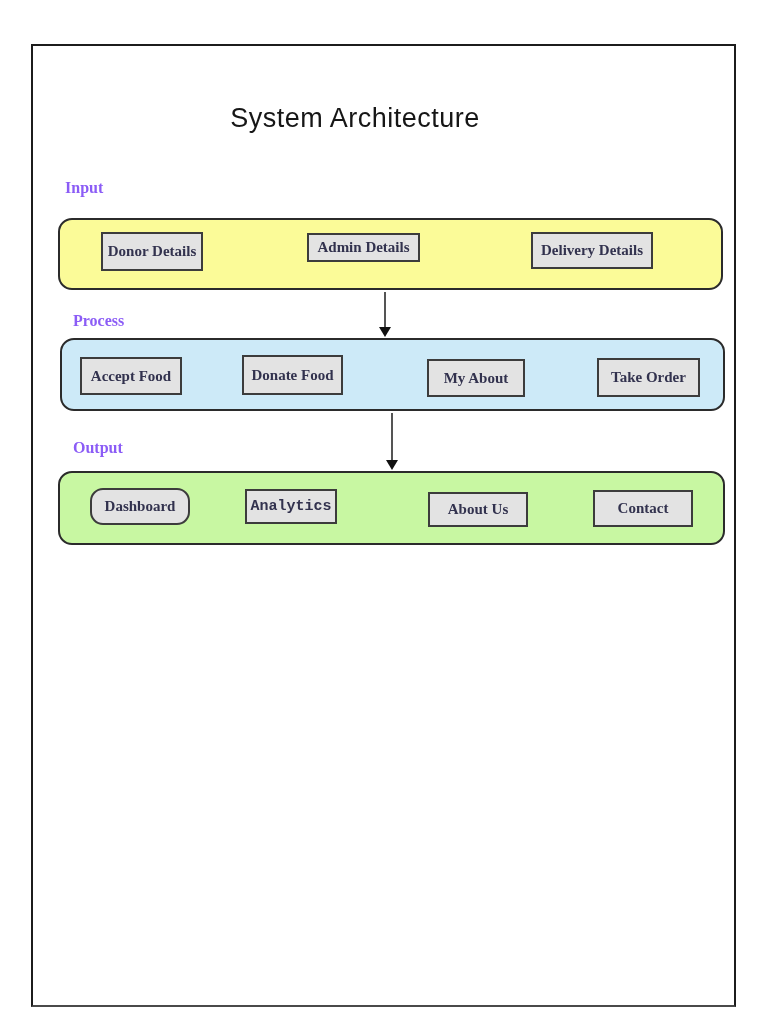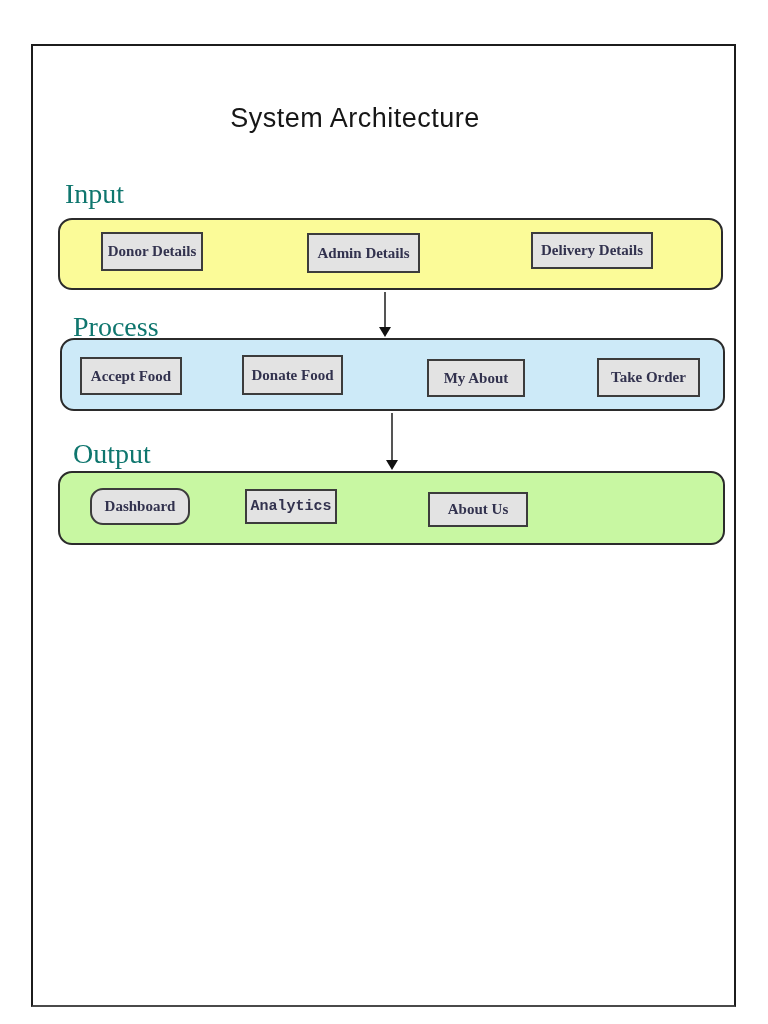--- a/index.html
+++ b/index.html
@@ -36,24 +36,24 @@
     text-align: center;
     font-family: "Liberation Sans", "DejaVu Sans", sans-serif;
     font-size: 27px;
     font-weight: 400;
     color: #161616;
     letter-spacing: 0.5px;
   }
   .section-label {
     position: absolute;
     font-family: "Liberation Serif", "DejaVu Serif", serif;
-    font-weight: 400;
-    font-size: 28px;
+    font-weight: 700;
+    font-size: 16px;
     line-height: 1;
-    color: #0f766e;
+    color: #8b5cf6;
   }
   .band {
     position: absolute;
     border: 2px solid #2b2b2b;
     border-radius: 14px;
     box-sizing: border-box;
   }
   .band-input   { left: 58px; top: 203px; width: 665px; height: 72px; background: #fbfb98; }
   .band-process { left: 60px; top: 323px; width: 665px; height: 73px; background: #cdeaf8; }
   .band-output  { left: 58px; top: 456px; width: 667px; height: 74px; background: #c8f7a2; }
@@ -90,35 +90,36 @@
 
 <div class="canvas">
 
   <div class="frame"></div>
 
   <div class="title">System Architecture</div>
 
   <div class="section-label" style="left:65px; top:165px;">Input</div>
   <div class="band band-input"></div>
   <div class="node" style="left:101px; top:217px; width:102px; height:39px;">Donor Details</div>
-  <div class="node" style="left:307px; top:218px; width:113px; height:40px;">Admin Details</div>
+  <div class="node" style="left:307px; top:218px; width:113px; height:29px;">Admin Details</div>
   <div class="node" style="left:531px; top:217px; width:122px; height:37px;">Delivery Details</div>
 
   <div class="connector" style="left:384px; top:277px; height:40px;"></div>
   <div class="arrowhead" style="left:379px; top:312px;"></div>
 
   <div class="section-label" style="left:73px; top:298px;">Process</div>
   <div class="band band-process"></div>
   <div class="node" style="left:80px; top:342px; width:102px; height:38px;">Accept Food</div>
   <div class="node" style="left:242px; top:340px; width:101px; height:40px;">Donate Food</div>
   <div class="node" style="left:427px; top:344px; width:98px; height:38px;">My About</div>
   <div class="node" style="left:597px; top:343px; width:103px; height:39px;">Take Order</div>
 
   <div class="connector" style="left:391px; top:398px; height:52px;"></div>
   <div class="arrowhead" style="left:386px; top:445px;"></div>
 
   <div class="section-label" style="left:73px; top:425px;">Output</div>
   <div class="band band-output"></div>
   <div class="node" style="left:90px; top:473px; width:100px; height:37px;border-radius:13px;">Dashboard</div>
   <div class="node" style="left:245px; top:474px; width:92px; height:35px;font-family:Liberation Mono, monospace;">Analytics</div>
   <div class="node" style="left:428px; top:477px; width:100px; height:35px;">About Us</div>
+  <div class="node" style="left:593px; top:475px; width:100px; height:37px;">Contact</div>
 
 </div>
 
 </body></html>

